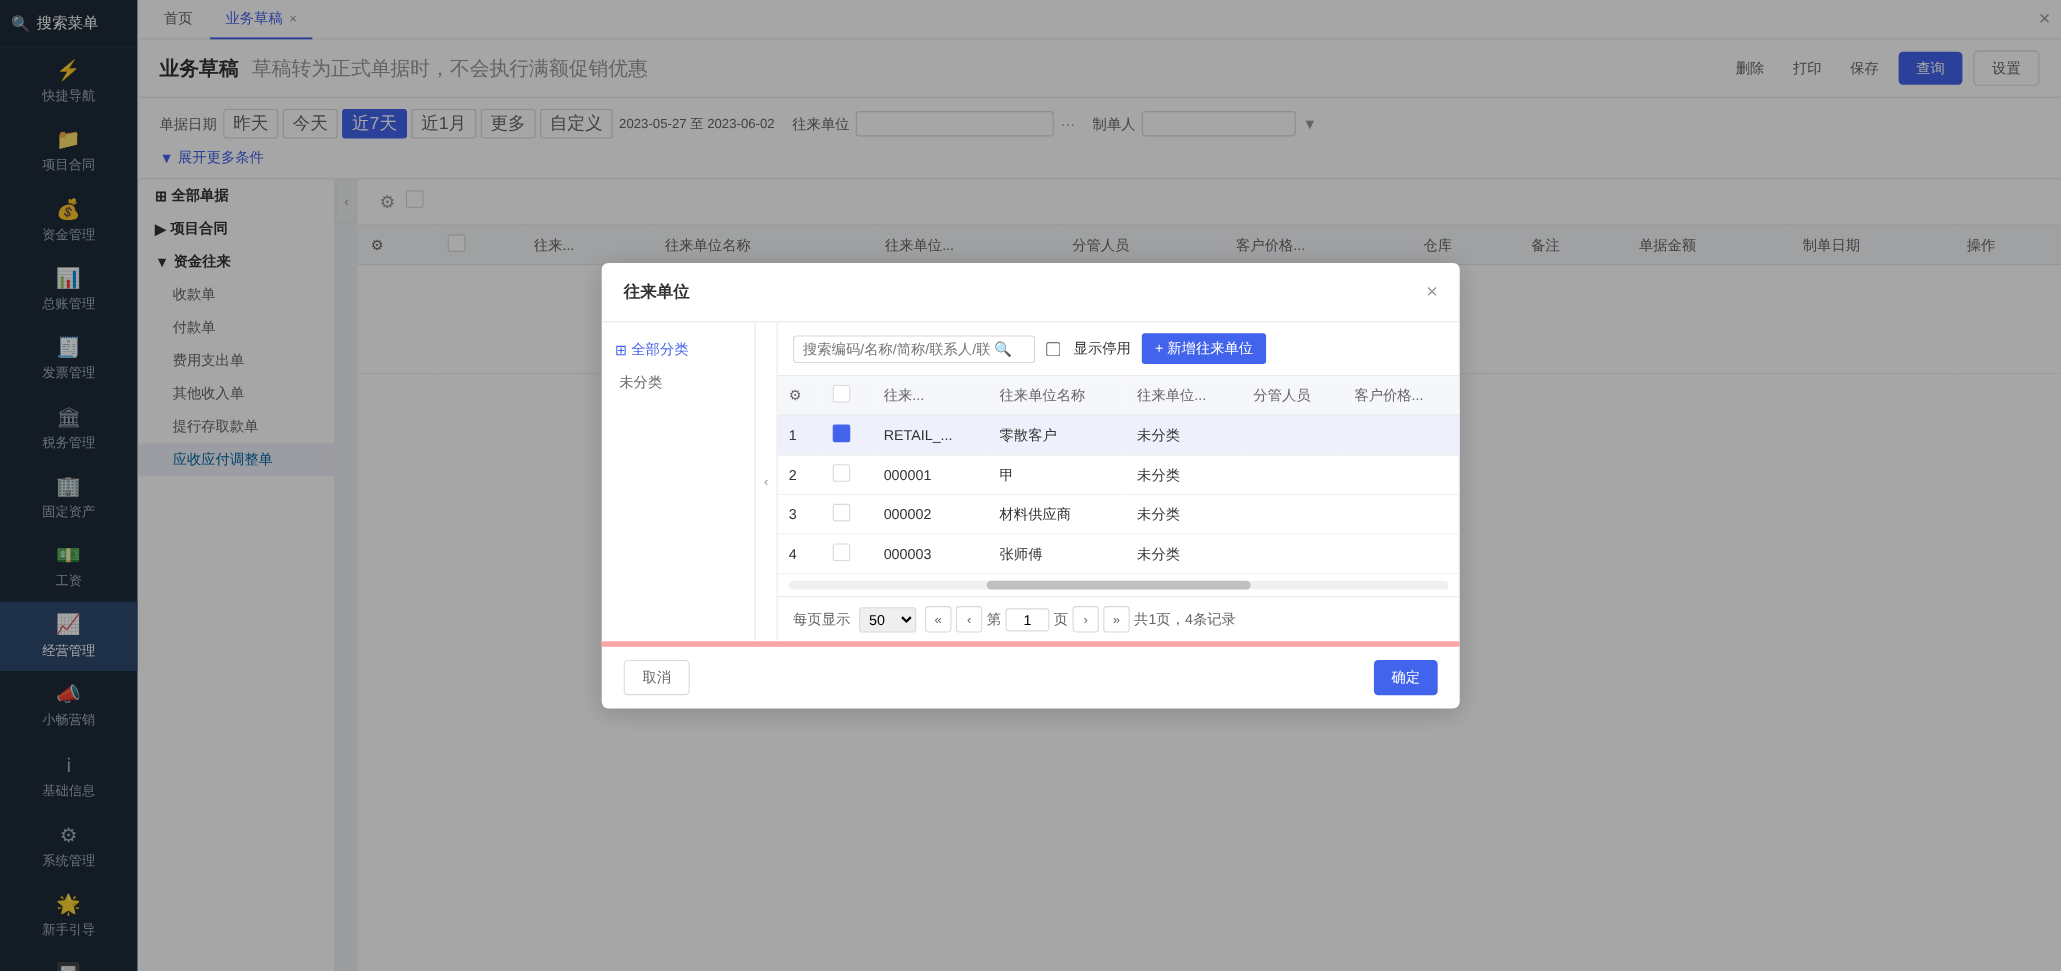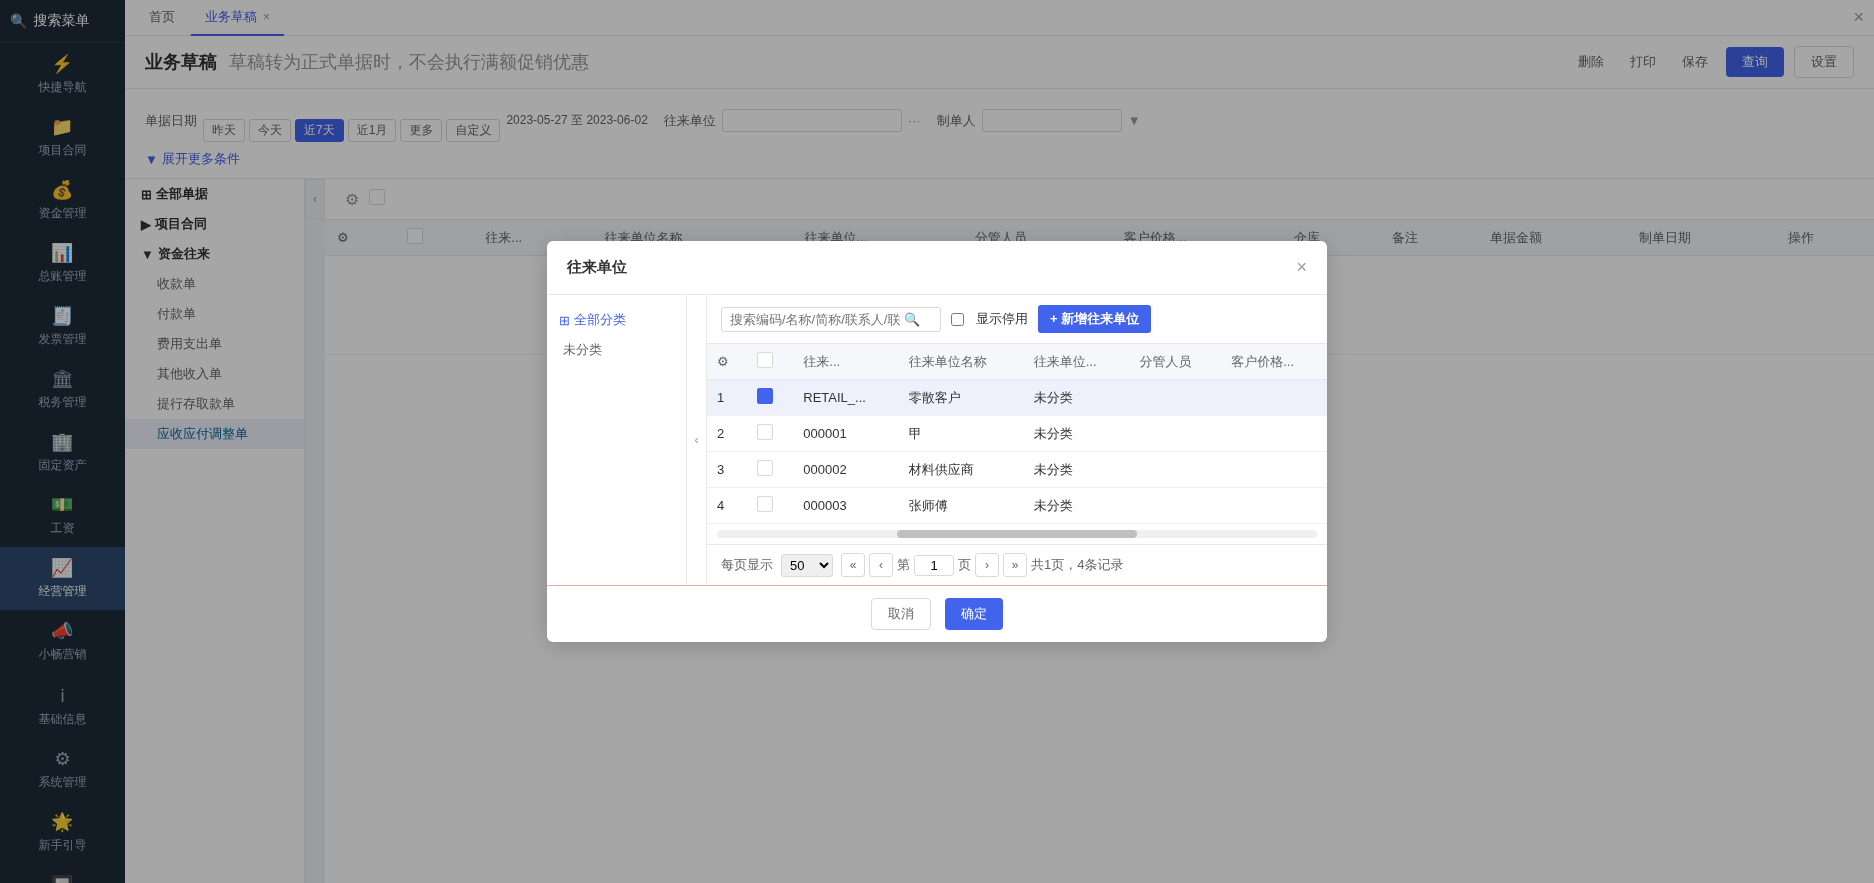--- a/index.html
+++ b/index.html
@@ -156,25 +156,24 @@
     }
     .filter-item label { color: #666; white-space: nowrap; }
     .filter-date-btns {
       display: flex;
       gap: 4px;
     }
     .date-btn {
       padding: 2px 8px;
       border: 1px solid #d9d9d9;
       border-radius: 3px;
-      font-size: 12px;
-      cursor: pointer;
-      color: #666;
-      background: #fff;
-      margin-top: 20px;
+      font-size: 16px;
+      cursor: pointer;
+      color: #666;
+      background: #fff;
     }
     .date-btn.active {
       background: #4263eb;
       color: #fff;
       border-color: #4263eb;
       text-align: center;
     }
     .filter-input {
       border: 1px solid #d9d9d9;
       border-radius: 3px;
@@ -431,44 +430,43 @@
     .page-input {
       width: 40px;
       border: 1px solid #d9d9d9;
       border-radius: 3px;
       text-align: center;
       font-size: 13px;
       padding: 2px 4px;
     }
     .dialog-actions {
       padding: 12px 20px;
-      border-top: 1px solid #fca5a5;
-      display: flex;
-      justify-content: center;
+      border-top: 5px solid #fca5a5;
+      display: flex;
+      justify-content: space-between;
       gap: 14px;
     }
     .per-page-select {
       border: 1px solid #d9d9d9;
       border-radius: 3px;
       padding: 2px 4px;
       font-size: 13px;
       cursor: pointer;
     }
     .btn-new {
       background: #4263eb;
       color: #fff;
       border: none;
       padding: 5px 12px;
       border-radius: 3px;
       font-size: 13px;
       cursor: pointer;
       display: flex;
       align-items: center;
       gap: 4px;
-      font-weight: bold;
     }
     .checkbox-cell {
       width: 16px; height: 16px;
       border: 1px solid #d9d9d9;
       border-radius: 2px;
       display: inline-block;
       background: #fff;
     }
     .checkbox-cell.checked {
       background: #4263eb;

